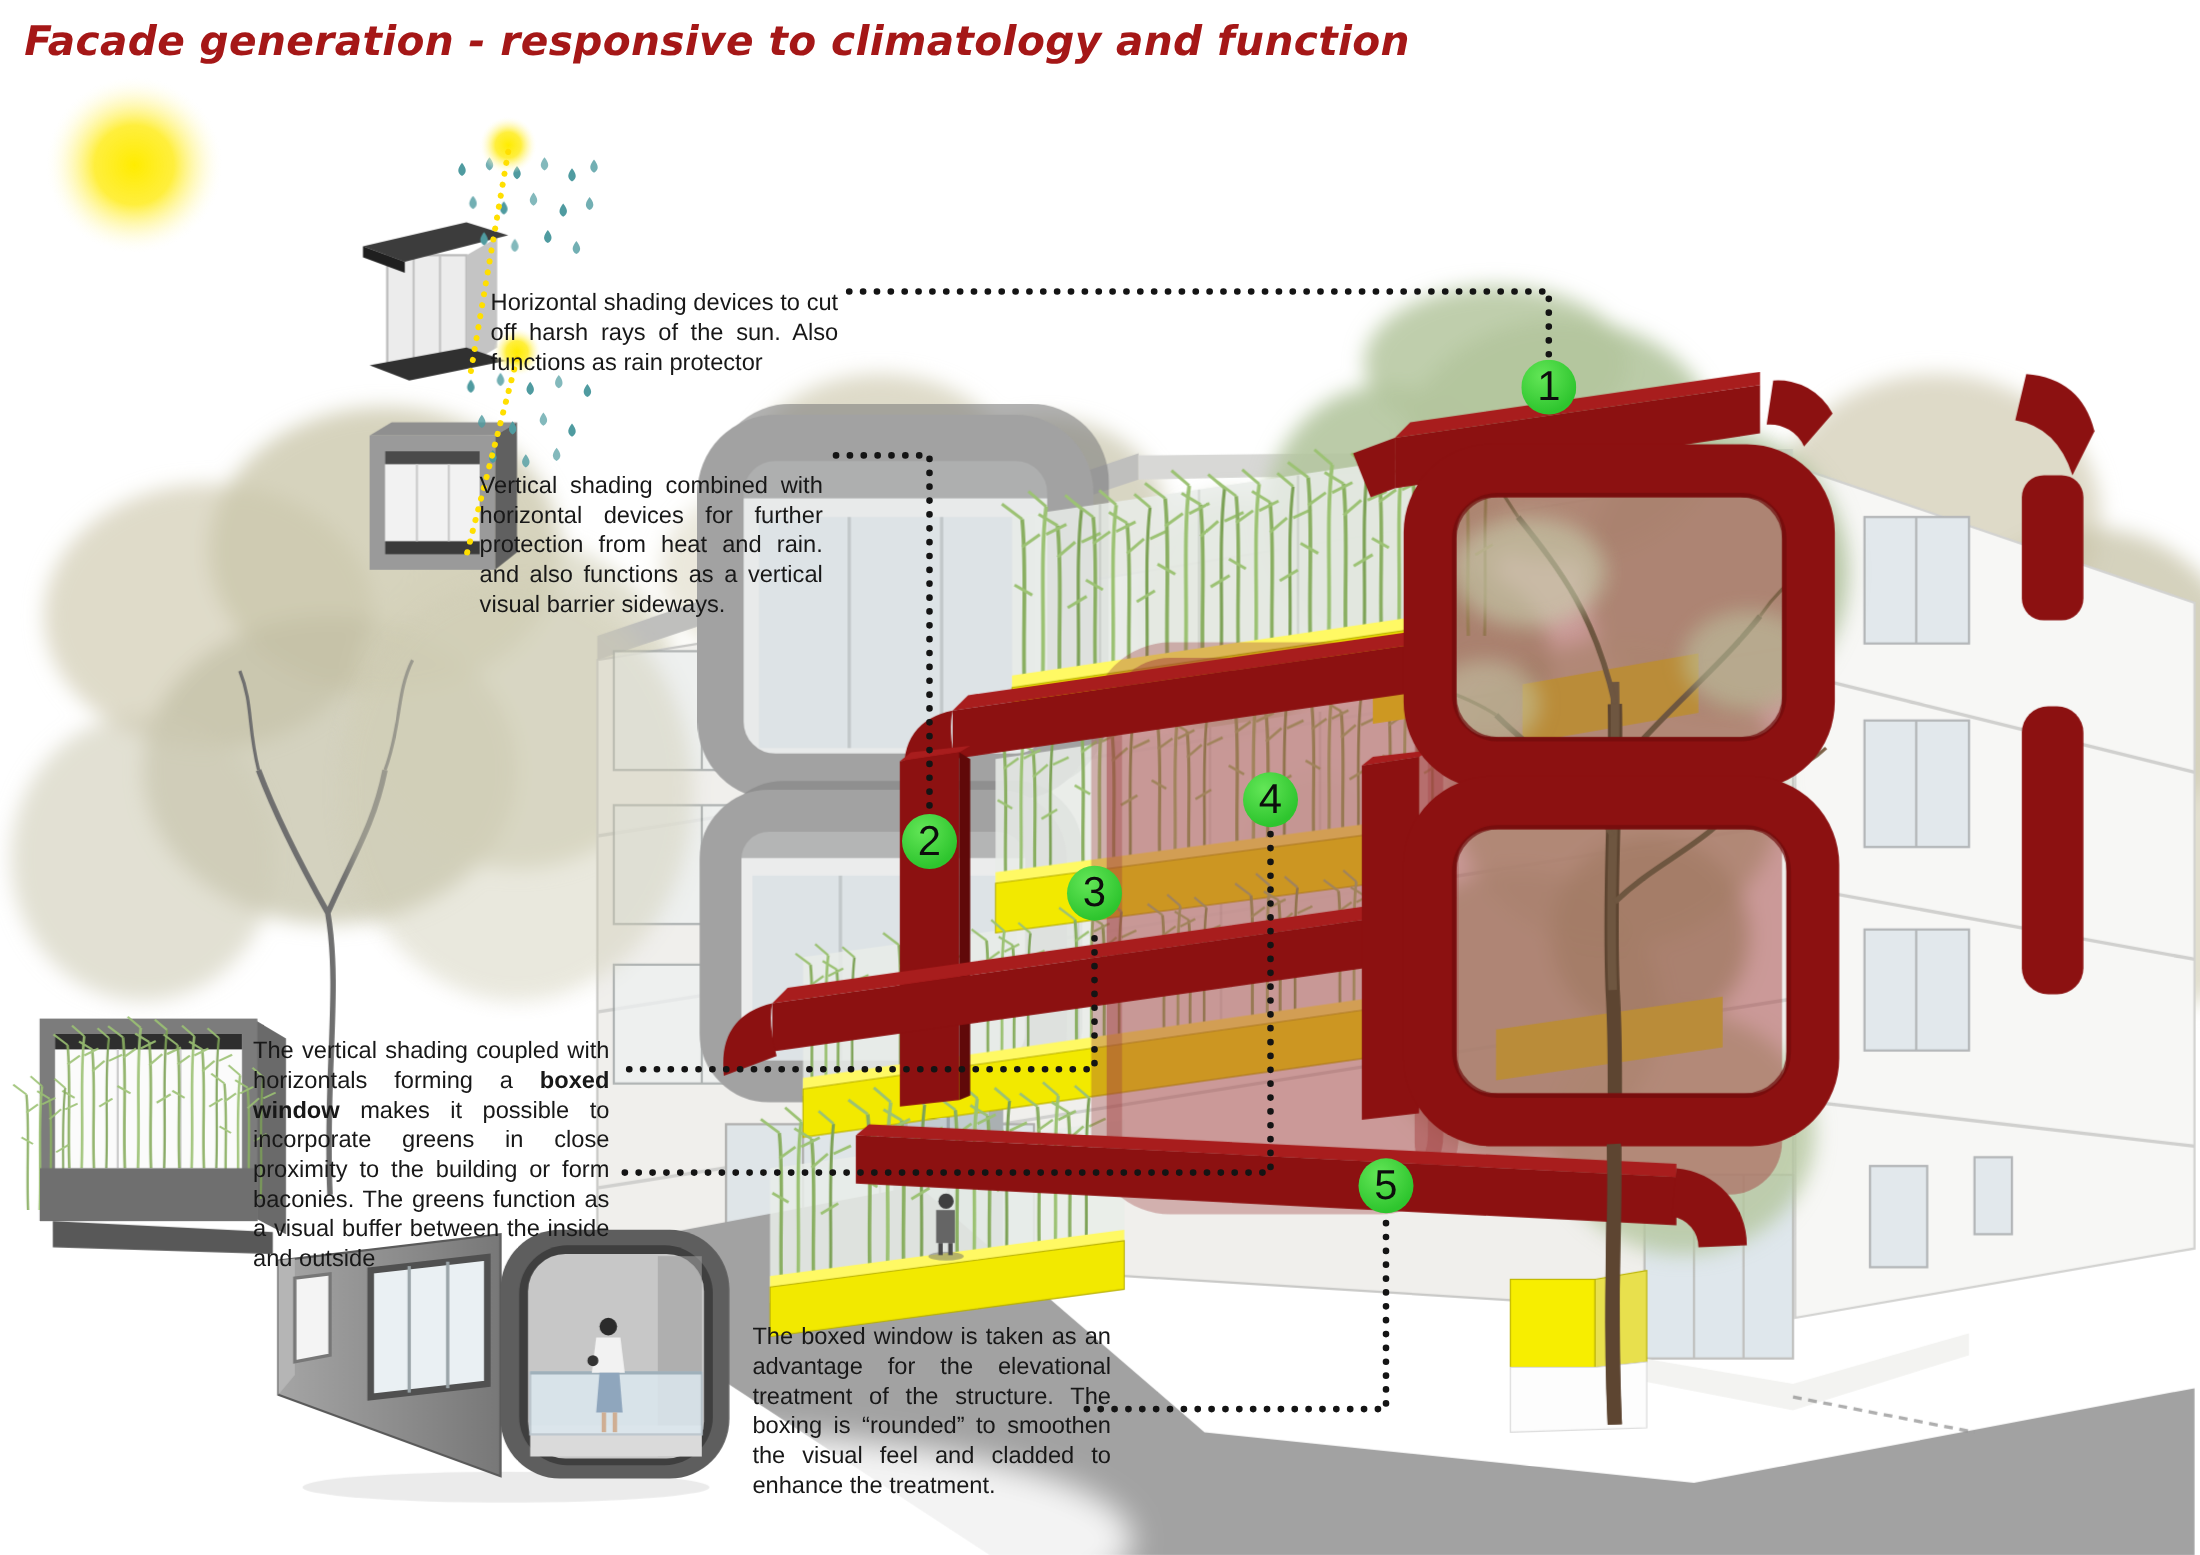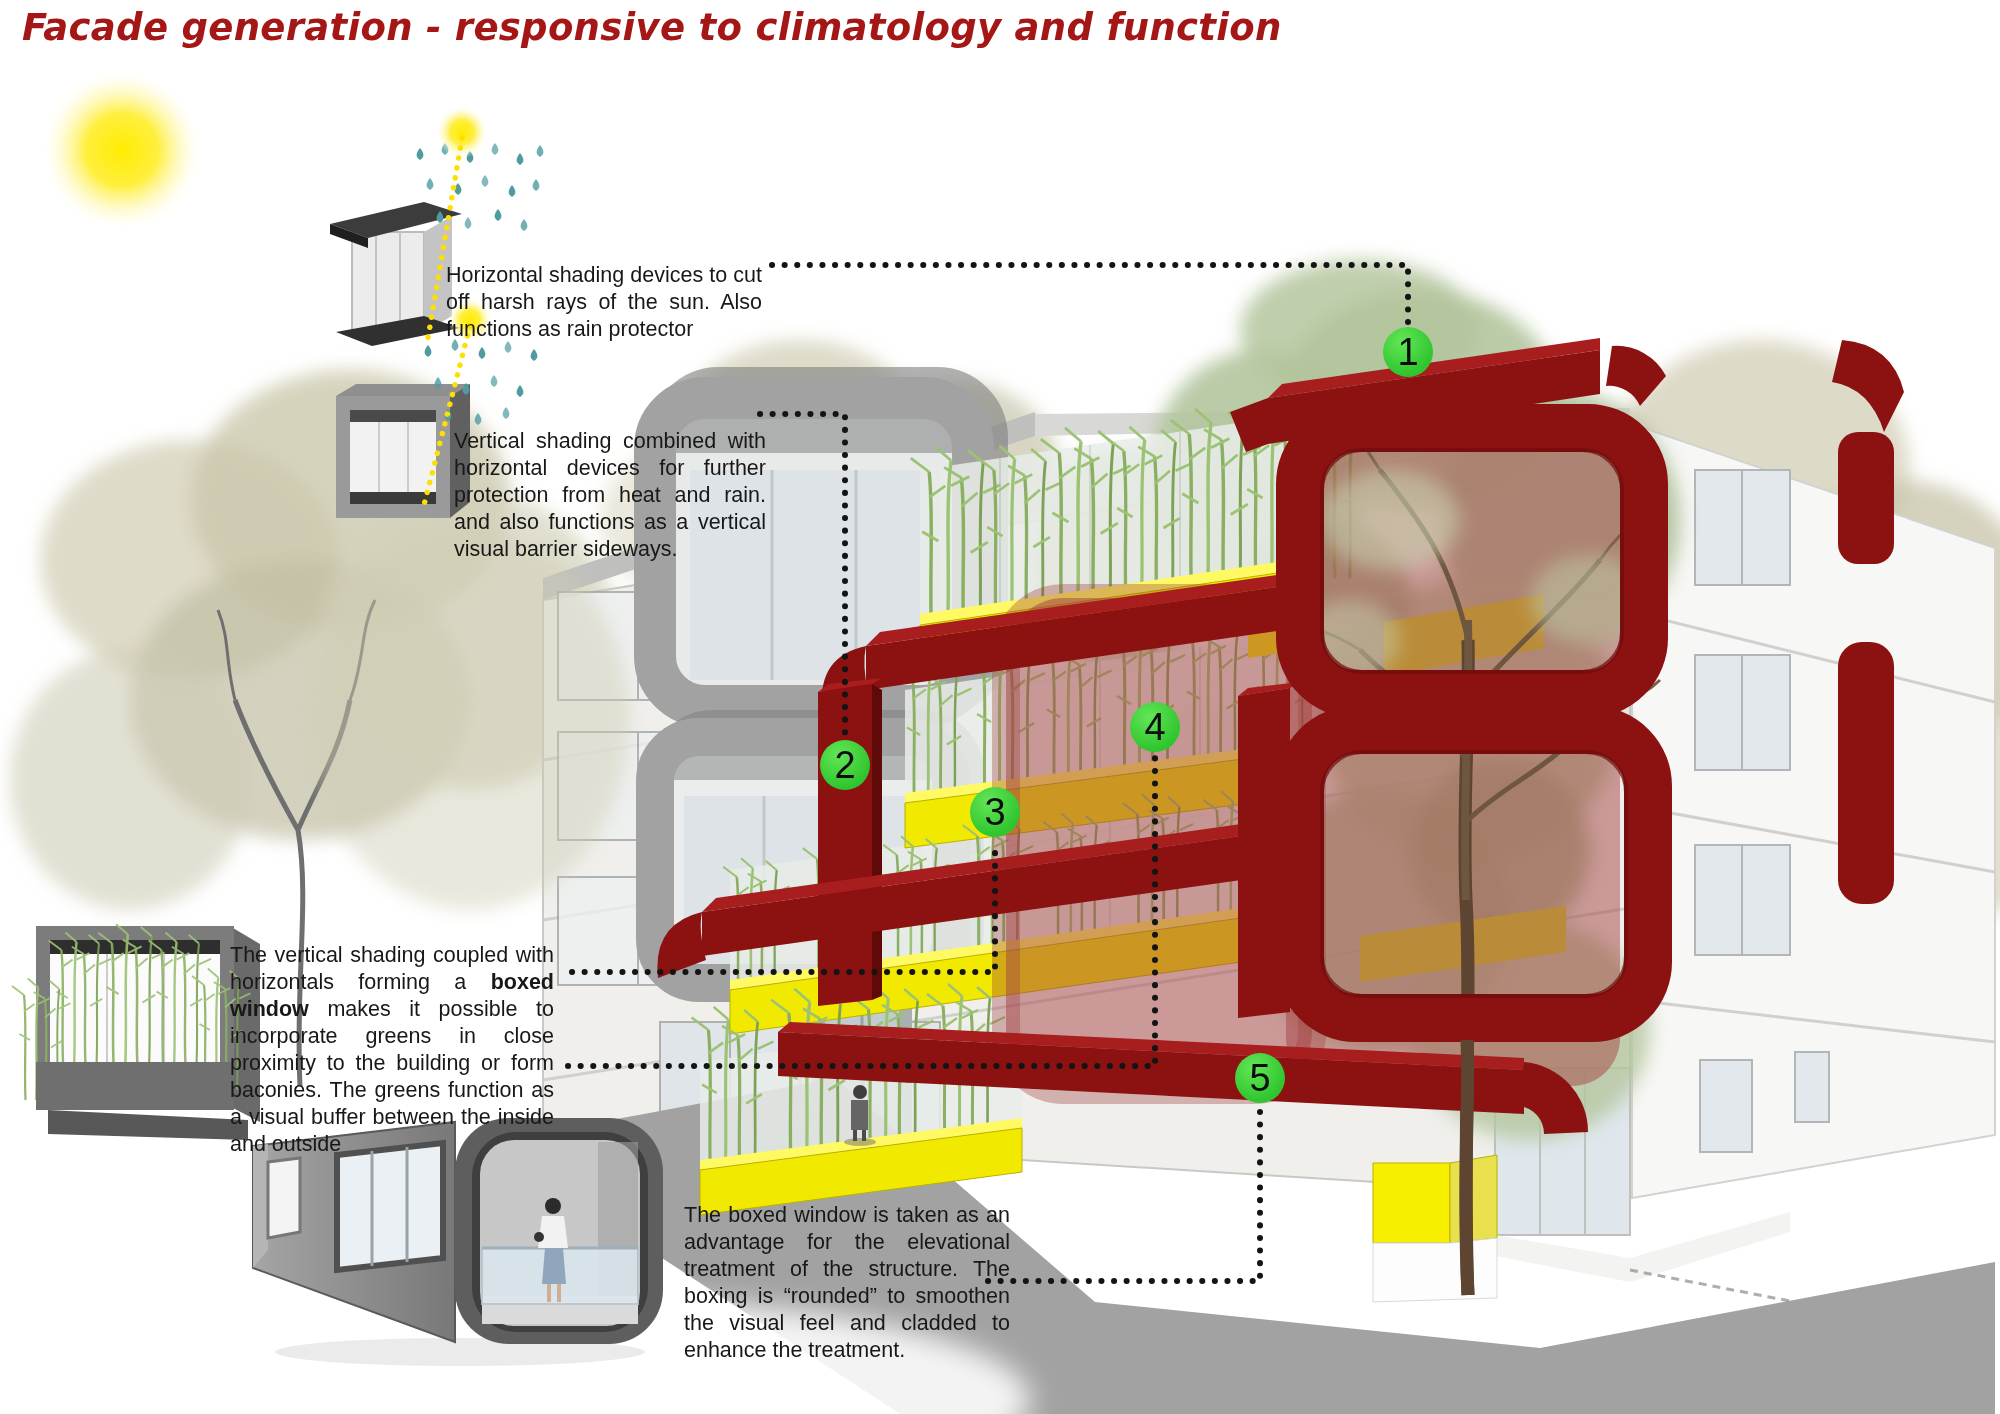--- a/index.html
+++ b/index.html
@@ -1,19 +1,19 @@
 <!DOCTYPE html>
 <html><head>
 <meta charset="utf-8">
 <style>
   html,body{margin:0;padding:0;background:#fff;}
   .canvas{position:relative;width:2000px;height:1414px;background:#ffffff;overflow:hidden;
           font-family:"Liberation Sans",sans-serif;}
   svg{position:absolute;left:0;top:0;}
-  .title{position:absolute;left:22px;top:6px;font-family:"DejaVu Sans",sans-serif;
+  .title{position:absolute;left:22px;top:16px;font-family:"DejaVu Sans",sans-serif;
          font-style:italic;font-weight:bold;font-size:37px;color:#a51717;letter-spacing:.3px;}
   .anno{position:absolute;color:#181818;font-size:21.5px;line-height:27px;text-align:justify;margin-top:24px;}
   .anno b{font-weight:bold;}
   .badge{position:absolute;width:50px;height:50px;border-radius:50%;
          background:radial-gradient(circle at 38% 30%,#63e657,#2ec52e 72%);
          display:flex;align-items:center;justify-content:center;
          font-size:38px;color:#0d0d0d;transform:translate(-50%,-50%);}
   
   .dr{fill:#8c1111;}
   .drh{fill:#a81d1d;}
@@ -410,21 +410,21 @@
     <path class="dot" d="M572,972 H995 V842"></path>
     <path class="dot" d="M568,1066 H1155 V757"></path>
     <path class="dot" d="M988,1281 H1260 V1108"></path>
   </g>
 </svg>
 
 <div class="title">Facade generation - responsive to climatology and function</div>
 
 <div class="anno" style="left:446px;top:238px;width:316px;">Horizontal shading devices to cut off harsh rays of the sun. Also functions as rain protector</div>
 
-<div class="anno" style="left:454px;top:404px;width:312px;">Vertical shading combined with horizontal devices for further protection from heat and rain. and also functions as a vertical visual barrier sideways.</div>
+<div class="anno" style="left:436px;top:404px;width:312px;">Vertical shading combined with horizontal devices for further protection from heat and rain. and also functions as a vertical visual barrier sideways.</div>
 
 <div class="anno" style="left:230px;top:918px;width:324px;"><span>The vertical shading coupled with horizontals forming a </span><b>boxed window</b><span> makes it possible to incorporate greens in close proximity to the building or form baconies. The greens function as a visual buffer between the inside and outside</span></div>
 
 <div class="anno" style="left:684px;top:1178px;width:326px;">The boxed window is taken as an advantage for the elevational treatment of the structure. The boxing is “rounded” to smoothen the visual feel and cladded to enhance the treatment.</div>
 
 <div class="badge" style="left:1408px;top:352px;">1</div>
 <div class="badge" style="left:845px;top:765px;">2</div>
 <div class="badge" style="left:995px;top:812px;">3</div>
 <div class="badge" style="left:1155px;top:727px;">4</div>
 <div class="badge" style="left:1260px;top:1078px;">5</div>

